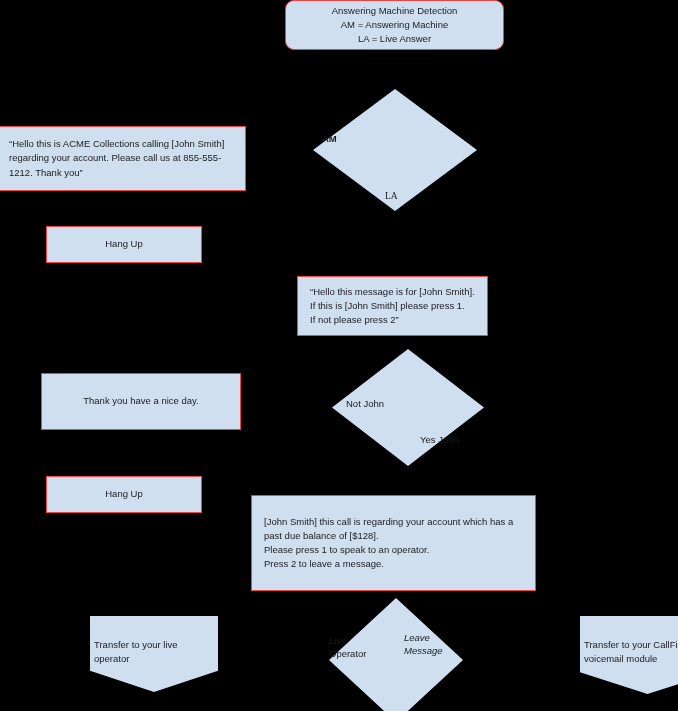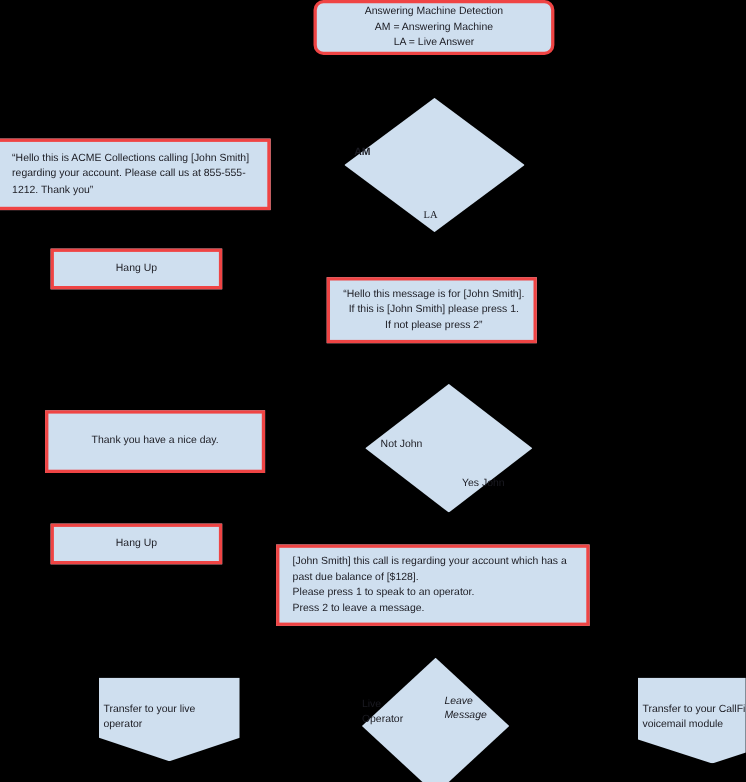--- a/index.html
+++ b/index.html
@@ -18,21 +18,21 @@
     background: #000000;
     overflow: hidden;
   }
   .node {
     position: absolute;
     box-sizing: border-box;
   }
   
   .box {
     background: #cfdfef;
-    border: 3px solid #ef4444;
+    border: 1px solid #ef4444;
     display: flex;
     align-items: center;
     justify-content: center;
     color: #1b1b22;
     font-size: 9.5px;
     line-height: 1.5;
     text-align: center;
   }
   .box.rounded {
     border-radius: 9px;
@@ -105,41 +105,41 @@
   </div>
 
   <div class="node box left-align" style="left:-4px; top:126px; width:250px; height:65px;">
     <span class="txt">“Hello this is ACME Collections calling [John Smith] regarding your account. Please call us at 855-555-1212. Thank you”</span>
   </div>
 
   <div class="node box" style="left:46px; top:226px; width:156px; height:37px;">
     <span class="txt">Hang Up</span>
   </div>
 
-  <div class="node box left-align" style="left:297px; top:252px; width:191px; height:60px;text-align:center;">
+  <div class="node box left-align" style="left:297px; top:276px; width:191px; height:60px;">
     <span class="txt">“Hello this message is for [John Smith].
 If this is [John Smith] please press 1.
 If not please press 2”</span>
   </div>
 
   <div class="diamond-wrap" style="left:332px; top:349px; width:152px; height:117px;">
     <div class="diamond-shape"></div>
     <span class="dlabel" style="left:14px; top:49px;">Not John</span>
     <span class="dlabel" style="left:48px; top:85px;margin-left:40px;">Yes John</span>
   </div>
 
   <div class="node box" style="left:41px; top:373px; width:200px; height:57px;">
     <span class="txt">Thank you have a nice day.</span>
   </div>
 
   <div class="node box" style="left:46px; top:476px; width:156px; height:37px;">
     <span class="txt">Hang Up</span>
   </div>
 
-  <div class="node box left-align" style="left:251px; top:495px; width:285px; height:74px;">
+  <div class="node box left-align" style="left:251px; top:495px; width:285px; height:96px;">
     <span class="txt">[John Smith] this call is regarding your account which has a past due balance of [$128].
 Please press 1 to speak to an operator.
 Press 2 to leave a message.</span>
   </div>
 
   <div class="diamond-wrap" style="left:329px; top:598px; width:134px; height:124px;">
     <div class="diamond-shape"></div>
     <span class="dlabel" style="left:0; top:37px;">Live
 Operator</span>
     <span class="dlabel" style="left:75px; top:34px;font-style:italic;">Leave

